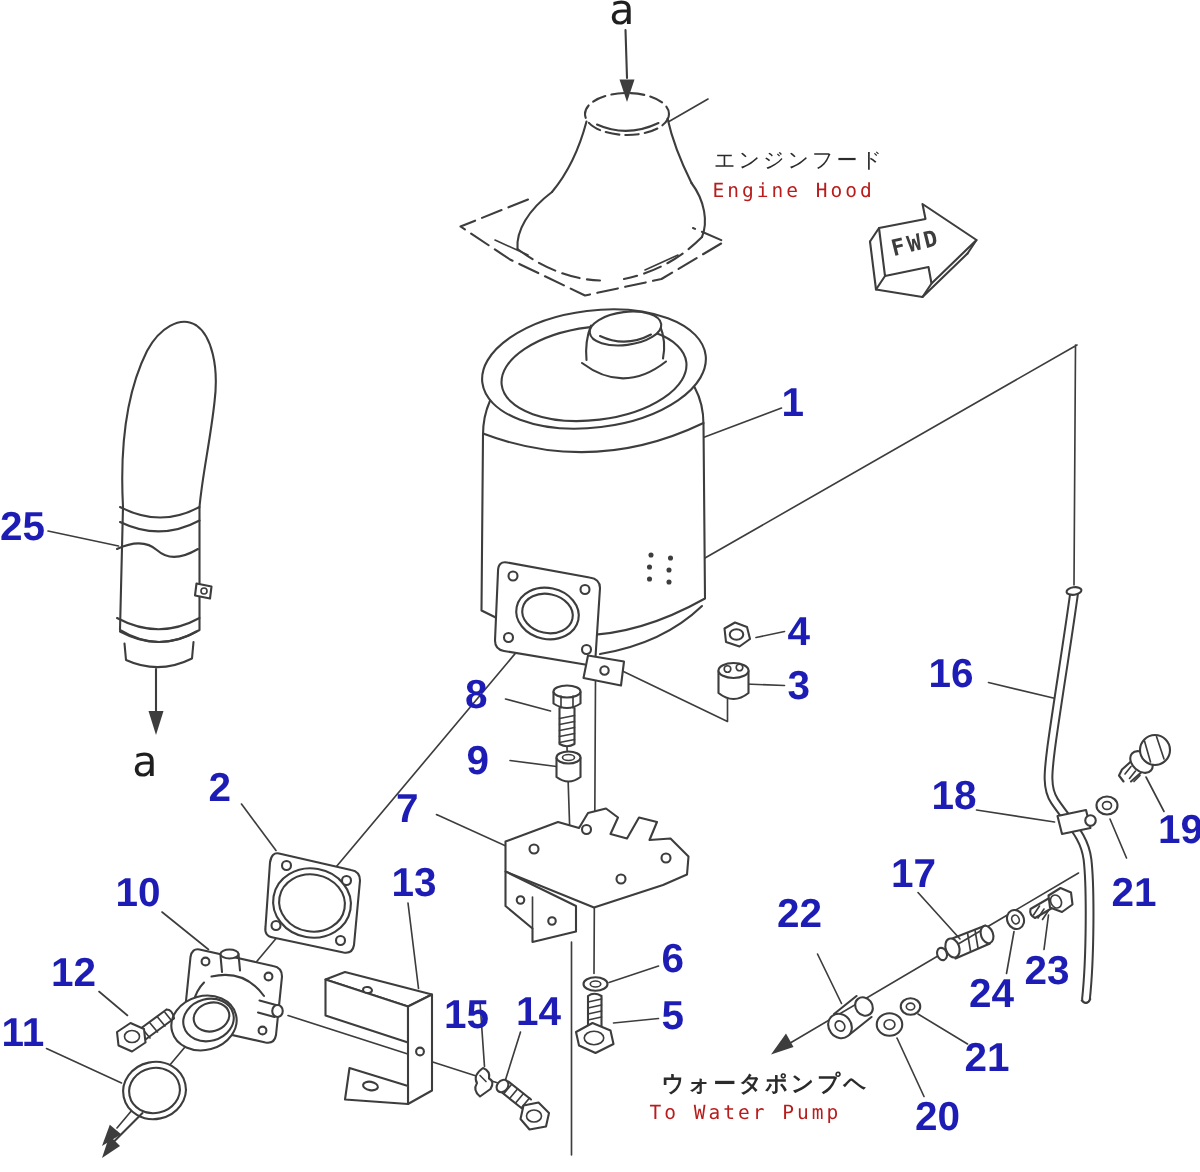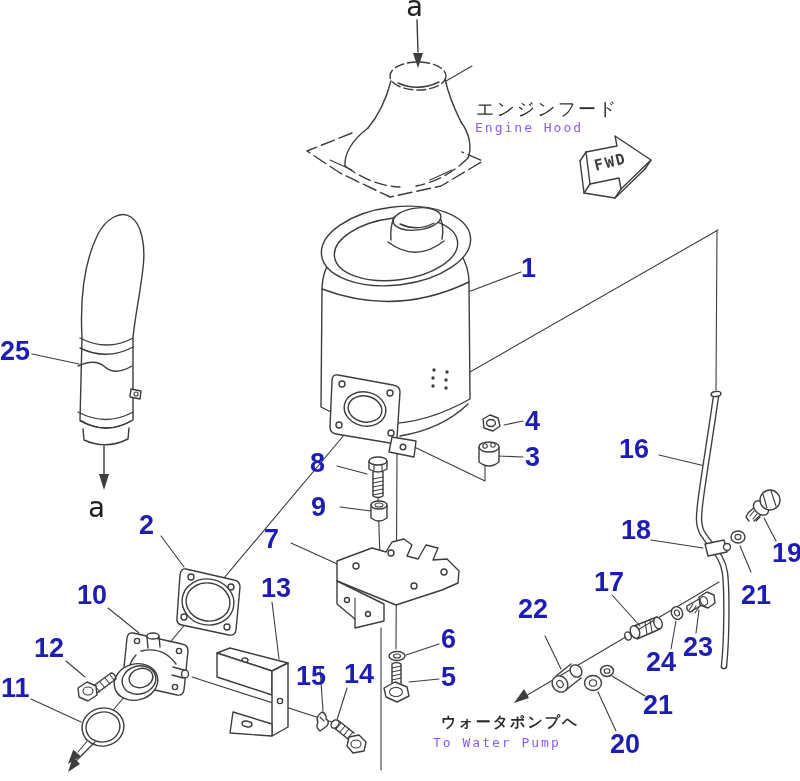--- a/index.html
+++ b/index.html
@@ -3,23 +3,23 @@
 <meta charset="utf-8">
 <style>
   html,body{margin:0;padding:0;background:#fff;}
   .stage{position:relative;width:800px;height:781px;background:#ffffff;overflow:hidden;
          font-family:"Liberation Sans",sans-serif;}
   .stage svg{position:absolute;left:0;top:0;}
   .callout{position:absolute;color:#1d1db5;font-weight:bold;font-size:27px;line-height:1;
            font-family:"Liberation Sans",sans-serif;cursor:pointer;user-select:none;}
   .marker{position:absolute;color:#1f1f1f;font-size:28px;line-height:1;
           font-family:"DejaVu Sans Mono",monospace;}
-  .note-jp{position:absolute;color:#2b2b2b;font-size:18px;letter-spacing:2px;line-height:1;
+  .note-jp{position:absolute;color:#2b2b2b;font-size:14px;letter-spacing:2px;line-height:1;
            font-family:"DejaVu Sans",sans-serif;}
-  .note-en{position:absolute;color:#8b5cf6;font-size:13px;letter-spacing:2px;line-height:1;
+  .note-en{position:absolute;color:#b91c1c;font-size:13px;letter-spacing:2px;line-height:1;
            font-family:"DejaVu Sans Mono",monospace;}
   .fwd-text{position:absolute;left:594px;top:153px;transform:rotate(-14deg);
             font:700 15px "DejaVu Sans Mono",monospace;color:#3d3d3d;letter-spacing:2px;}
   .ln{fill:none;stroke:#3d3d3d;stroke-width:1.4;stroke-linecap:round;stroke-linejoin:round;}
   .fw{fill:#ffffff;stroke:#3d3d3d;stroke-width:1.4;stroke-linejoin:round;}
   .blk{fill:#3d3d3d;stroke:none;}
   .thin{stroke-width:1.1;}
 </style>
 </head>
 <body>

